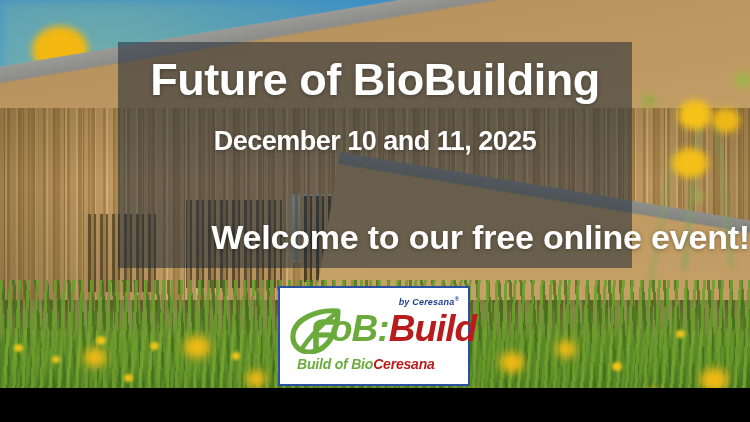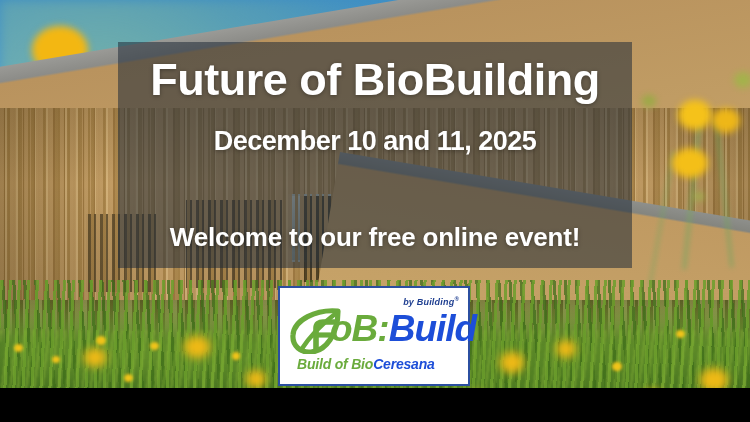--- a/index.html
+++ b/index.html
@@ -167,21 +167,21 @@
 
   
   .headline{
     position:absolute;left:0;width:750px;text-align:center;
     color:#ffffff;font-weight:bold;letter-spacing:-0.5px;
     text-shadow:0 1px 4px rgba(0,0,0,.35);
     font-family:"Liberation Sans", sans-serif;
   }
   #title{top:54px;font-size:45px;line-height:52px;}
   #date{top:116px;font-size:27px;line-height:50px;}
-  #welcome{top:220px;font-size:26px;line-height:34px;letter-spacing:-0.2px;}
+  #welcome{top:220px;font-size:34px;line-height:34px;letter-spacing:-0.2px;text-align:right;}
 
   
   .logo-card{
     position:absolute;left:278px;top:286px;width:192px;height:100px;
     background:#ffffff;border:2px solid #2b4fa0;
     box-sizing:border-box;
   }
   .by-ceresana{
     position:absolute;right:9px;top:8px;
     font-size:9px;font-style:italic;font-weight:bold;color:#1f3f91;
@@ -192,21 +192,21 @@
     position:absolute;left:10px;top:20px;width:176px;height:46px;
   }
   .leafmark{position:absolute;left:0;top:0;width:56px;height:46px;}
   .fobword{
     position:absolute;left:40px;top:-2px;
     font-size:37px;font-weight:bold;font-style:italic;
     letter-spacing:-1px;line-height:46px;
     font-family:"Liberation Sans", sans-serif;
   }
   .g{color:#6aab3c;}
-  .b{color:#1d4ed8;}
+  .b{color:#b91c1c;}
   .tagline{
     position:absolute;left:17px;top:68px;
     font-size:14px;font-weight:bold;font-style:italic;
     letter-spacing:-.2px;
     font-family:"Liberation Sans", sans-serif;
   }
 </style>
 </head>
 <body>
 
@@ -286,21 +286,21 @@
 
   <div class="headline" id="title">Future of BioBuilding</div>
 
   <div class="headline" id="date">December 10 and 11,  2025</div>
 
   <div class="headline" id="welcome">Welcome to our free online event!</div>
 
   <div class="logo-card">
 
     <div class="by-ceresana">
-      <span>by Building</span><sup>®</sup>
+      <span>by Ceresana</span><sup>®</sup>
     </div>
 
     <div class="logo-main">
       <svg class="leafmark" viewBox="0 0 56 46">
         <path d="M48 3 C26 1, 4 12, 3 27 C2 38, 11 45, 21 44 C36 43, 48 26, 48 3 Z" fill="none" stroke="#6aab3c" stroke-width="5.2" stroke-linejoin="round"></path>
         <path d="M45 6 C32 16, 20 28, 11 42" fill="none" stroke="#6aab3c" stroke-width="4.6" stroke-linecap="round"></path>
         <path d="M26 41 L26 20 C26 16, 29 14, 33 14 L44 14" fill="none" stroke="#6aab3c" stroke-width="5.6" stroke-linecap="square"></path>
         <path d="M26 27 L40 27" fill="none" stroke="#6aab3c" stroke-width="5.2" stroke-linecap="square"></path>
       </svg>
       <div class="fobword">

